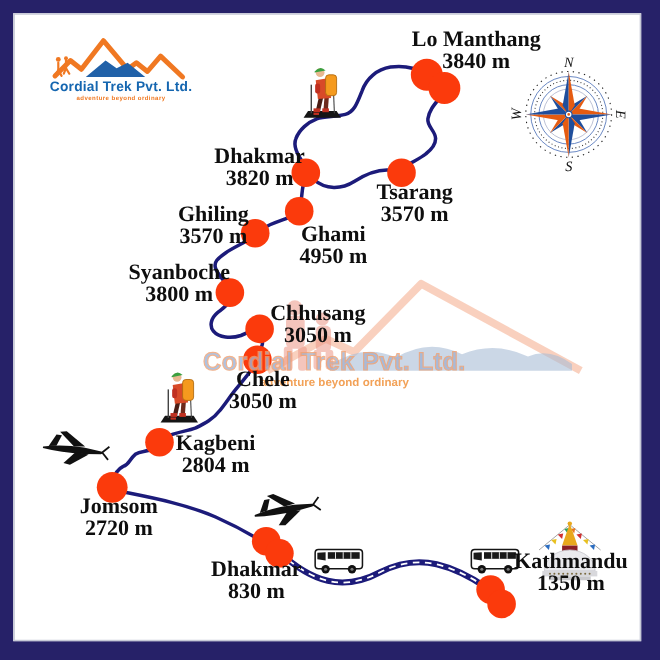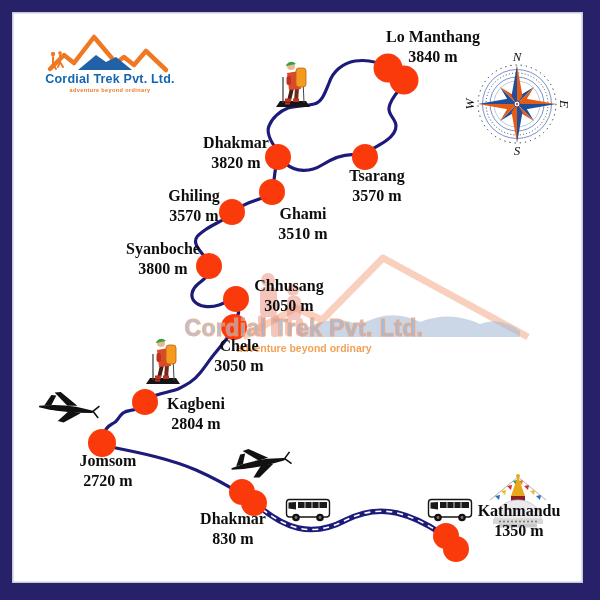--- a/index.html
+++ b/index.html
@@ -5,21 +5,21 @@
   html,body{margin:0;padding:0;background:#fff;}
   #stage{position:relative;width:600px;height:600px;overflow:hidden;
          font-family:"Liberation Sans",sans-serif;background:#262168;}
   .canvas{position:absolute;left:12px;top:12px;width:571px;height:571px;
           background:#ffffff;box-shadow:inset 0 0 0 1.5px #c6c9d6;}
   .abs{position:absolute;}
   svg{display:block;overflow:visible;}
 
   
   .wp{position:absolute;transform:translateX(-50%);text-align:center;
-      font-family:"Liberation Serif",serif;font-weight:700;font-size:16px;
+      font-family:"Liberation Serif",serif;font-weight:700;font-size:20px;
       line-height:19.5px;color:#0e0e0e;white-space:nowrap;z-index:6;}
 
   
   .logo{left:40px;top:24px;width:140px;height:78px;z-index:5;}
   .logo-name{position:absolute;left:0;top:48px;width:140px;text-align:center;
       font-weight:700;font-size:12.5px;color:#1566b0;letter-spacing:.2px;}
   .logo-tag{position:absolute;left:0;top:63px;width:140px;text-align:center;
       font-weight:700;font-size:5.5px;color:#f07820;letter-spacing:.4px;}
 
   
@@ -270,21 +270,21 @@
   <div class="wp" style="left:377px;top:166px">
     <div>Tsarang</div>
     <div>3570 m</div>
   </div>
   <div class="wp" style="left:194px;top:186px">
     <div>Ghiling</div>
     <div>3570 m</div>
   </div>
   <div class="wp" style="left:303px;top:204px">
     <div>Ghami</div>
-    <div>3510 m</div>
+    <div>4950 m</div>
   </div>
   <div class="wp" style="left:163px;top:239px">
     <div>Syanboche</div>
     <div>3800 m</div>
   </div>
   <div class="wp" style="left:289px;top:276px">
     <div>Chhusang</div>
     <div>3050 m</div>
   </div>
   <div class="wp" style="left:239px;top:336px">

